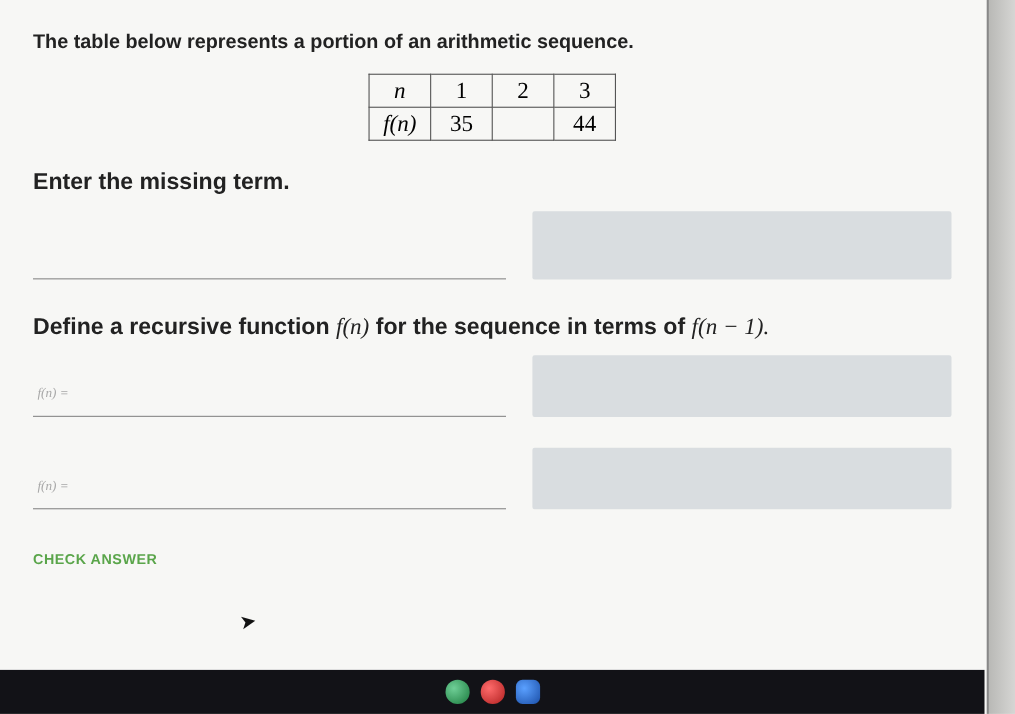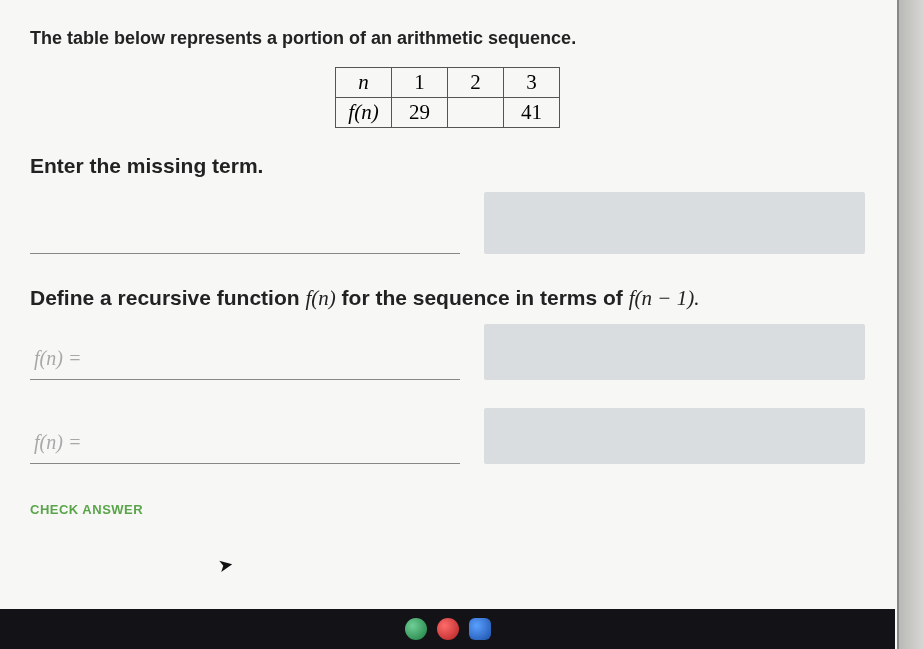--- a/index.html
+++ b/index.html
@@ -72,21 +72,21 @@
       gap: 24px;
       margin-top: 10px;
       margin-bottom: 28px;
     }
     .input-line {
       flex: 0 0 430px;
       border: none;
       border-bottom: 1.5px solid #888;
       background: transparent;
       height: 38px;
-      font-size: 20px;
+      font-size: 12px;
       font-family: Georgia, 'Times New Roman', serif;
       color: #0c4a6e;
       padding: 0 4px 4px 4px;
       outline: none;
     }
     .input-line::placeholder {
       color: #a8a8a8;
       font-style: italic;
     }
     .feedback-box {
@@ -164,23 +164,23 @@
     <table class="seq">
       <tbody>
           <tr>
         <td class="hdr">n</td>
         <td>1</td>
         <td>2</td>
         <td>3</td>
       </tr>
       <tr>
         <td class="hdr">f(n)</td>
-        <td>29</td>
+        <td>35</td>
         <td></td>
-        <td>41</td>
+        <td>44</td>
       </tr>
     </tbody>
       </table>
   </div>
 
   
   <div class="row-group">
     <div class="prompt-row">
       <span class="prompt-text">Enter the missing term.</span>
     </div>

